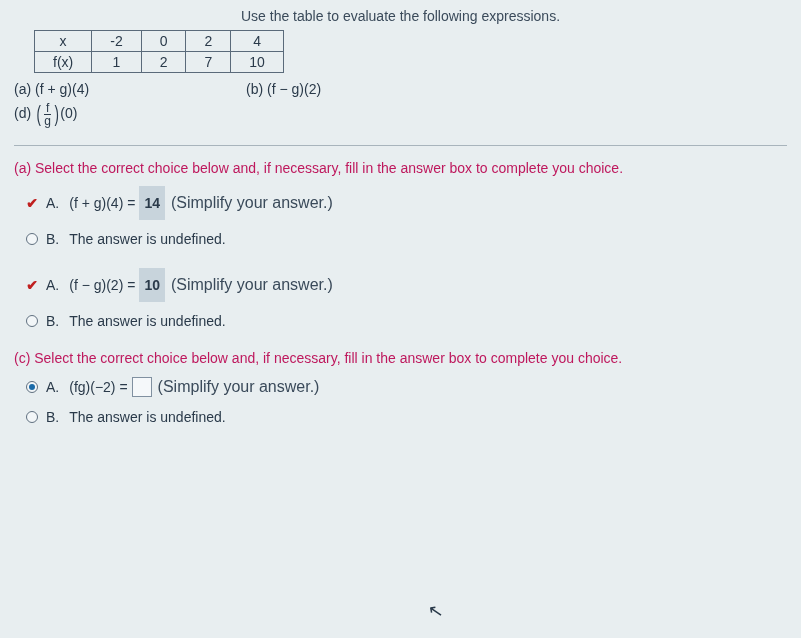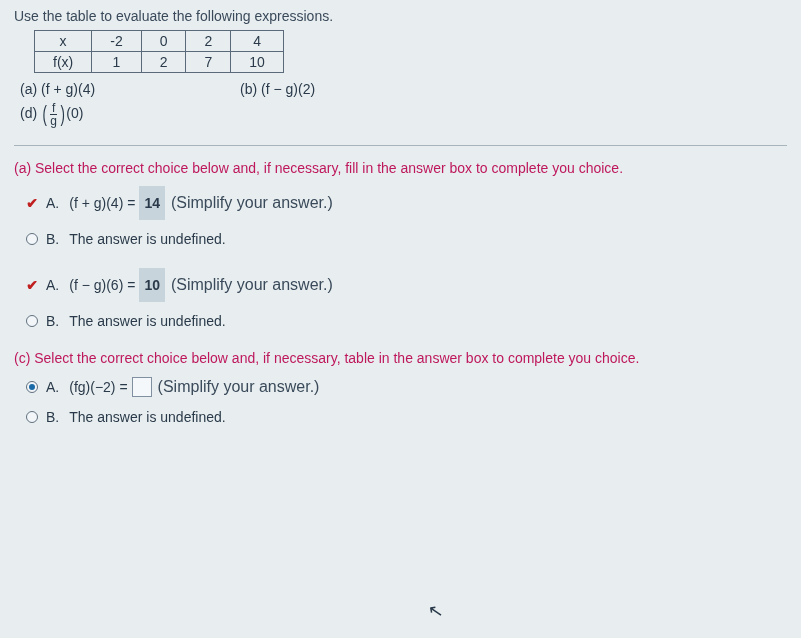--- a/index.html
+++ b/index.html
@@ -7,34 +7,34 @@
       font-family: Arial, sans-serif;
       background: #e8eef0;
       color: #2a3a4a;
       width: 801px;
       height: 638px;
       padding: 8px 14px;
       font-size: 14px;
       overflow: hidden;
       position: relative;
     }
-    .instruction { margin-bottom: 6px; color: #3a4a5a; }
+    .instruction { margin-bottom: 6px; color: #3a4a5a; text-align: center; }
     table.data {
       border-collapse: collapse;
       margin-left: 20px;
       margin-bottom: 8px;
     }
     table.data td, table.data th {
       border: 1px solid #5a6a7a;
       padding: 2px 18px;
       text-align: center;
       font-weight: normal;
       color: #2a3a4a;
     }
-    .parts-row { display: flex; margin-left: 6px; margin-bottom: 4px; }
+    .parts-row { display: flex; margin-bottom: 4px; gap: 12px; }
     .part-left { width: 220px; }
     .part-right { }
     .frac { display: inline-flex; flex-direction: column; align-items: center; vertical-align: middle; line-height: 1; font-size: 12px; }
     .frac .num { border-bottom: 1px solid #2a3a4a; padding: 0 2px; }
     .frac .den { padding: 0 2px; }
     .paren-big { font-size: 22px; vertical-align: middle; display: inline-block; transform: scaleX(0.6); }
     hr.sep { border: none; border-top: 1px solid #a8b4bc; margin: 18px 0 14px 0; }
     .question-block { margin-bottom: 18px; }
     .qtext { margin-bottom: 10px; color: #be185d; }
     .choice-row { display: flex; align-items: center; margin-left: 8px; margin-bottom: 8px; min-height: 22px; }
@@ -141,38 +141,38 @@
   </div>
 </div>
 
 <div class="question-block">
   <div class="choice-row">
     <div class="radio-slot">
         <span class="check-icon">✔</span>
       </div>
     <div class="choice-label">
       <span class="letter">A.</span>
-      <span>(f − g)(6) =</span>
+      <span>(f − g)(2) =</span>
       <span class="ans-box">10</span>
       <span class="hint">(Simplify your answer.)</span>
     </div>
   </div>
   <div class="choice-row">
     <div class="radio-slot">
         <div class="radio"></div>
       </div>
     <div class="choice-label">
       <span class="letter">B.</span>
       <span>The answer is undefined.</span>
     </div>
   </div>
 </div>
 
 <div class="question-block">
-  <div class="qtext">(c) Select the correct choice below and, if necessary, table in the answer box to complete you choice.</div>
+  <div class="qtext">(c) Select the correct choice below and, if necessary, fill in the answer box to complete you choice.</div>
   <div class="choice-row">
     <div class="radio-slot">
         <div class="radio selected"></div>
       </div>
     <div class="choice-label">
       <span class="letter">A.</span>
       <span>(fg)(−2) =</span>
       <span class="ans-box empty"></span>
       <span class="hint">(Simplify your answer.)</span>
     </div>

